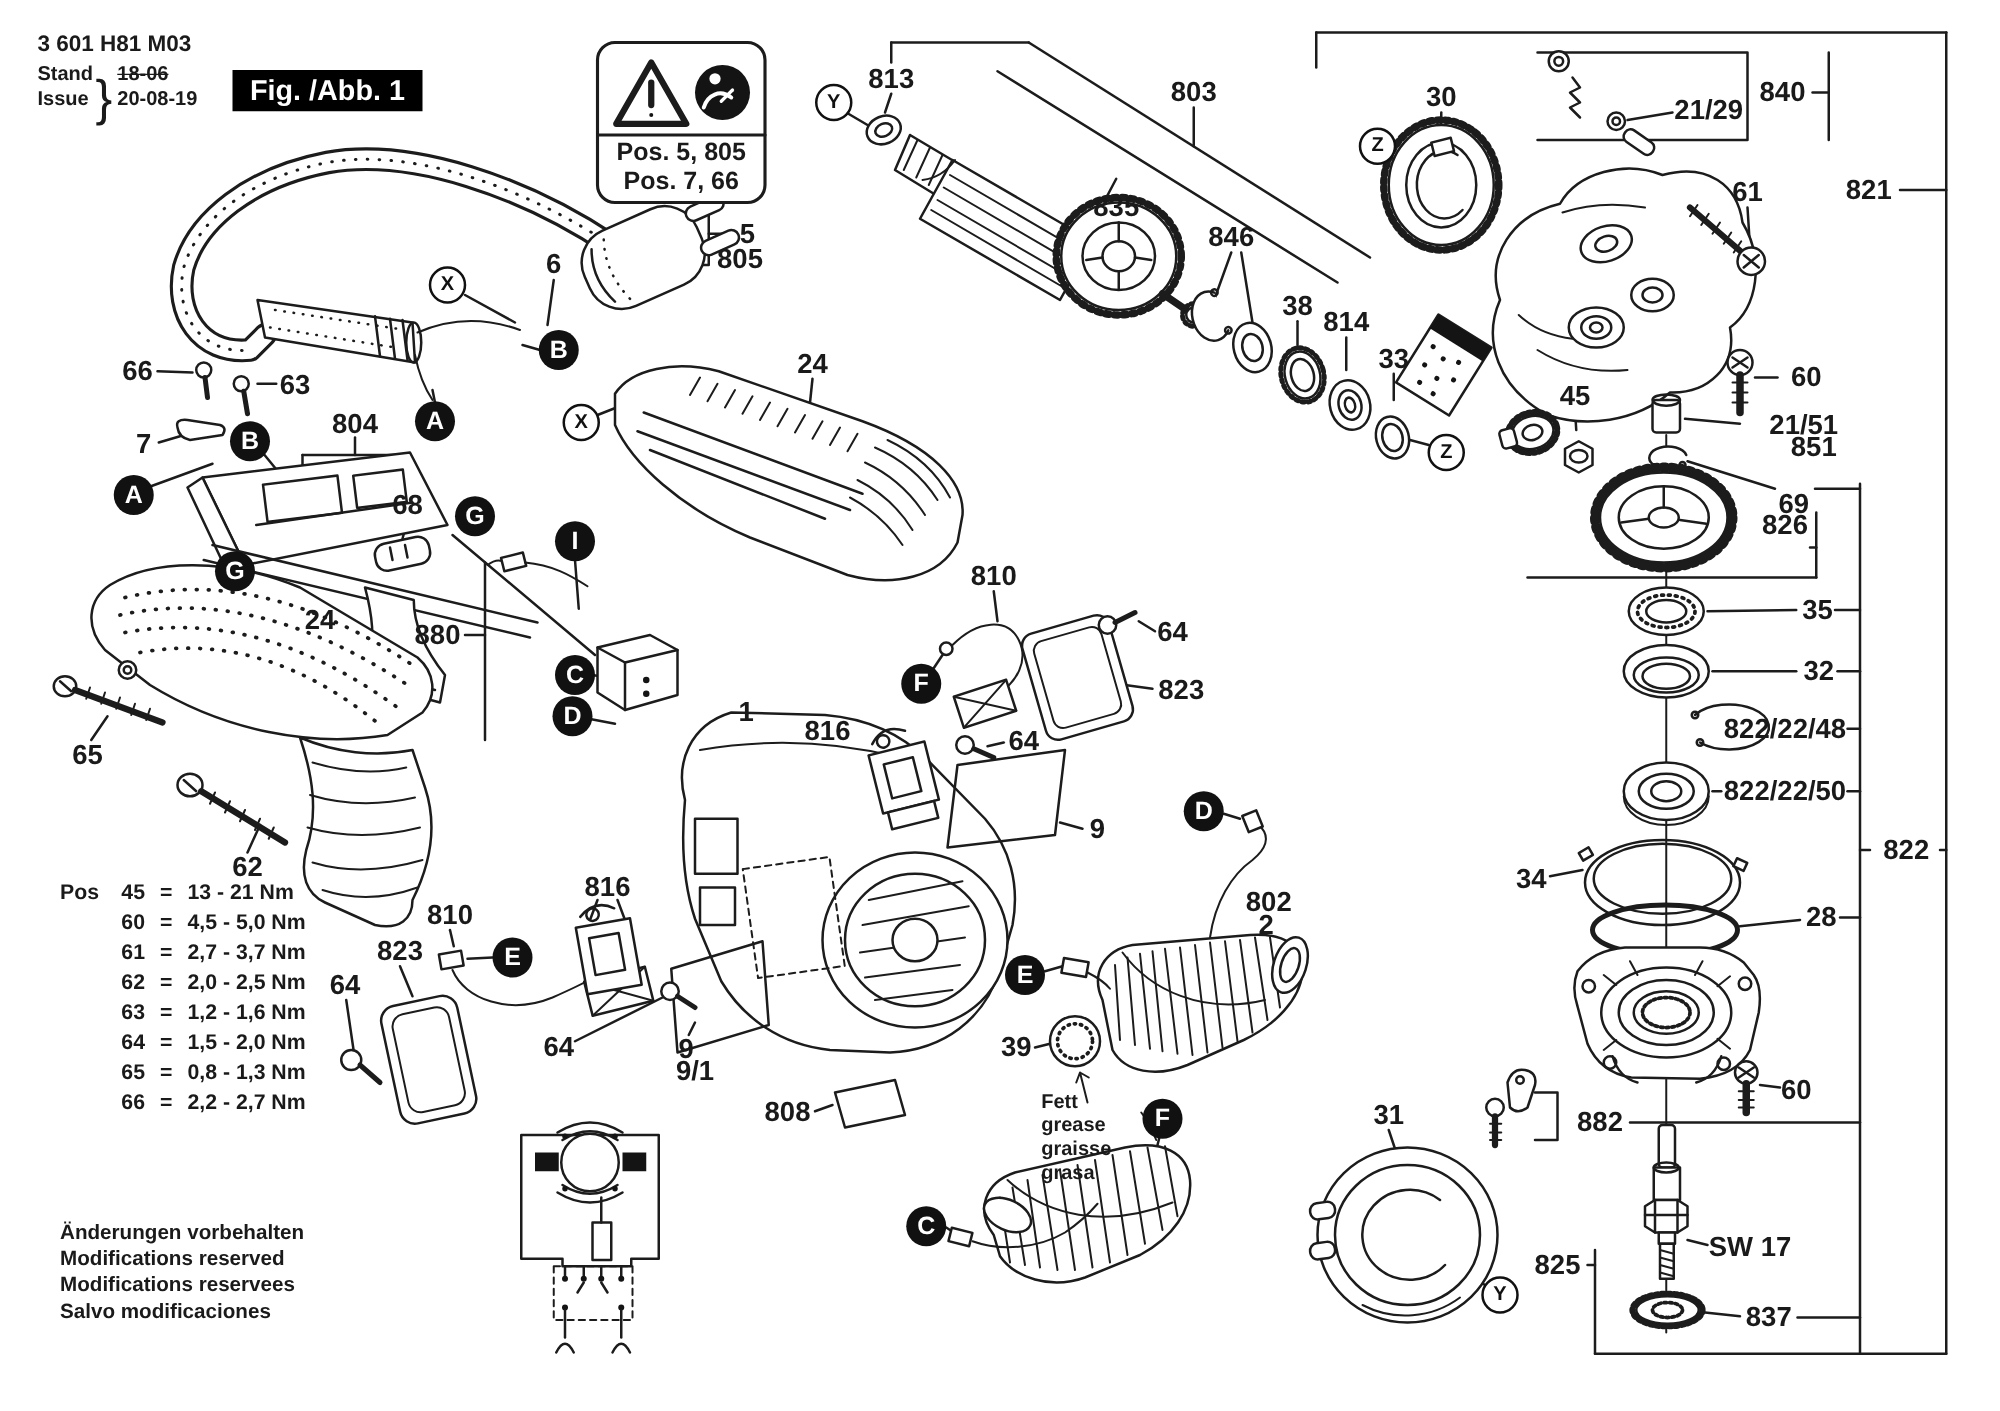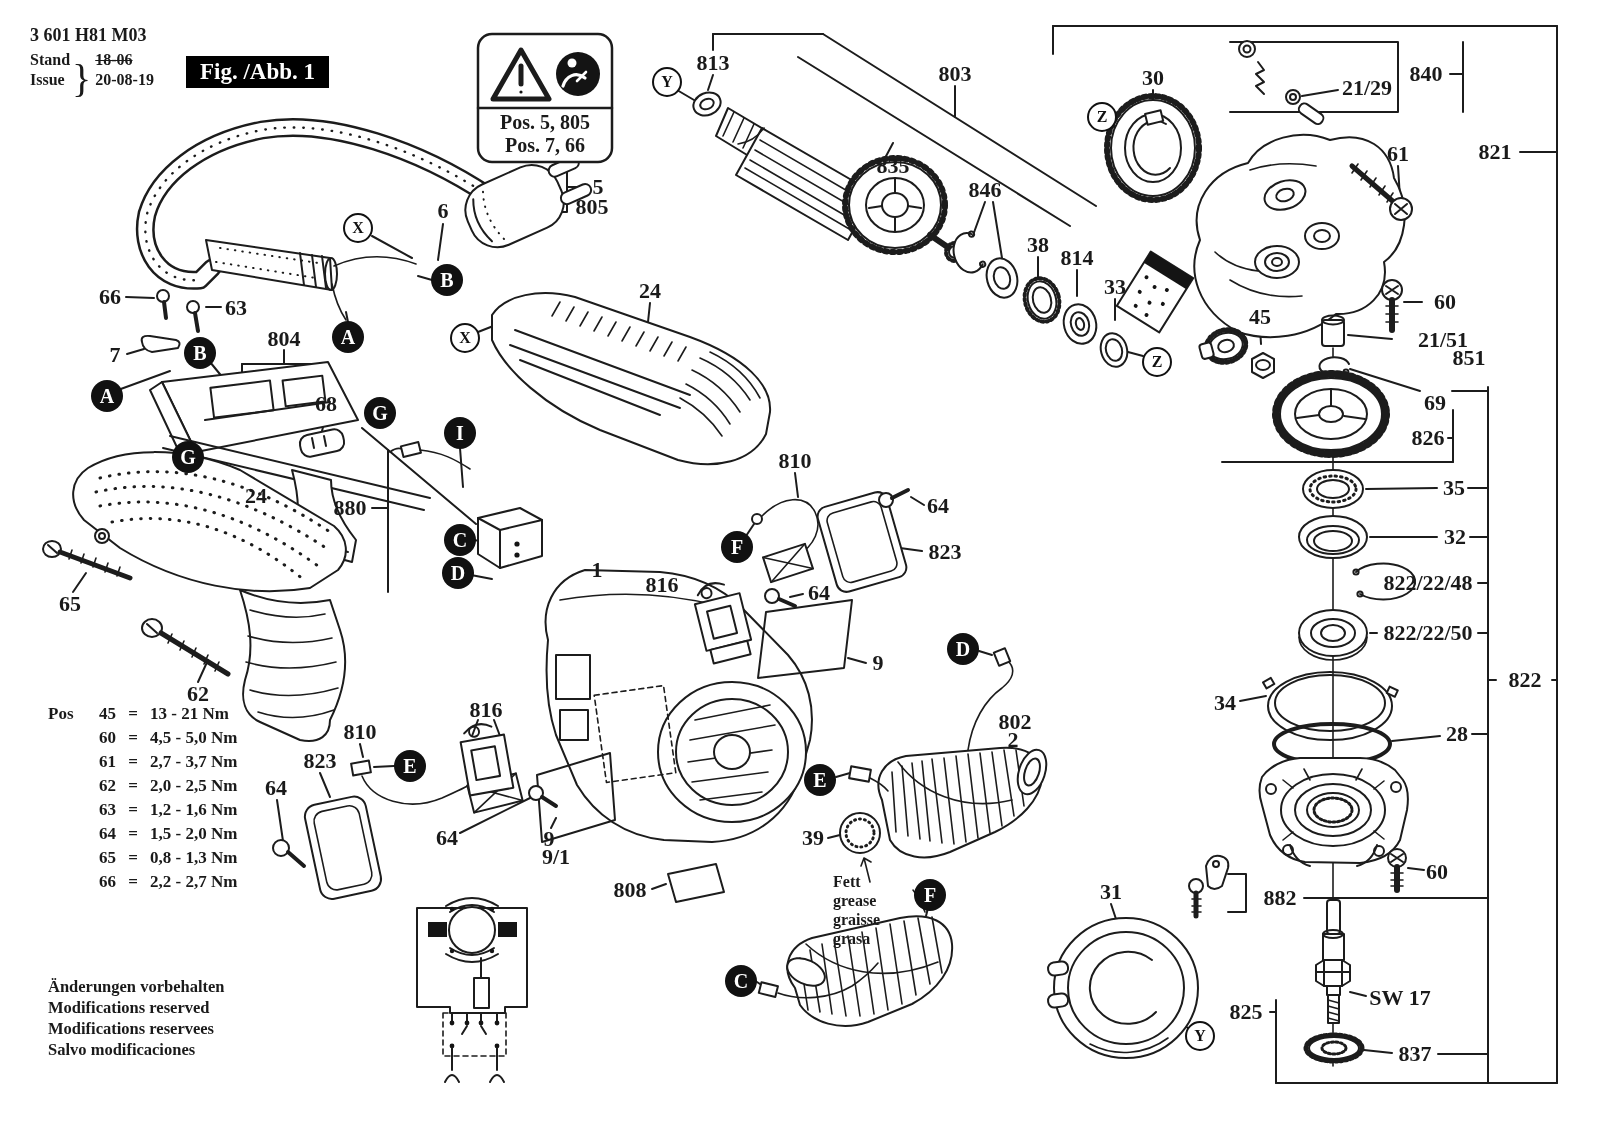--- a/index.html
+++ b/index.html
@@ -1,17 +1,17 @@
 <!DOCTYPE html>
 <html><head>
 <meta charset="utf-8">
 <style>
   html,body{margin:0;padding:0;background:#fff}
   #canvas{position:relative;width:1600px;height:1129px;background:#fff;overflow:hidden;
-          font-family:Liberation Serif, serif;color:#1a1a1a}
+          font-family:Liberation Sans, sans-serif;color:#1a1a1a}
   #drawing{position:absolute;left:0;top:0}
   #drawing path,#drawing ellipse,#drawing circle,#drawing rect,#drawing line,#drawing polyline,#drawing polygon{
       stroke:#1c1c1c;fill:none;stroke-width:2;stroke-linecap:round;stroke-linejoin:round}
   #drawing .thin{stroke-width:1.6}
   #drawing .fw{fill:#fff}
   #drawing .fb{fill:#141414;stroke:none}
   #labels{position:absolute;inset:0;pointer-events:none}
   .plabel{position:absolute;transform:translate(-50%,-50%);font-weight:700;font-size:22px;white-space:nowrap}
   .marker{position:absolute;transform:translate(-50%,-50%);display:flex;align-items:center;justify-content:center;
           border-radius:50%;font-weight:700}
@@ -695,24 +695,24 @@
       <div class="plabel" style="left: 1038px; top: 245px;">38</div>
       <div class="plabel" style="left: 1077px; top: 258px;">814</div>
       <div class="plabel" style="left: 1115px; top: 287px;">33</div>
       <div class="plabel" style="left: 1153px; top: 78px;">30</div>
       <div class="plabel" style="left: 1367px; top: 88px;">21/29</div>
       <div class="plabel" style="left: 1426px; top: 74px;">840</div>
       <div class="plabel" style="left: 1495px; top: 152px;">821</div>
       <div class="plabel" style="left: 1398px; top: 154px;">61</div>
       <div class="plabel" style="left: 1445px; top: 302px;">60</div>
       <div class="plabel" style="left: 1443px; top: 340px;">21/51</div>
-      <div class="plabel" style="left: 1451px; top: 358px; margin-left: 18px;">851</div>
+      <div class="plabel" style="left: 1451px; top: 358px;">851</div>
       <div class="plabel" style="left: 1435px; top: 393px; margin-top: 10px;">69</div>
       <div class="plabel" style="left: 1260px; top: 317px;">45</div>
-      <div class="plabel" style="left: 1428px; top: 438px;">826</div>
+      <div class="plabel" style="left: 1428px; top: 420px;">826</div>
       <div class="plabel" style="left: 1454px; top: 488px;">35</div>
       <div class="plabel" style="left: 1455px; top: 537px;">32</div>
       <div class="plabel" style="left: 1428px; top: 583px;">822/22/48</div>
       <div class="plabel" style="left: 1428px; top: 633px;">822/22/50</div>
       <div class="plabel" style="left: 1525px; top: 680px;">822</div>
       <div class="plabel" style="left: 1225px; top: 703px;">34</div>
       <div class="plabel" style="left: 1457px; top: 734px;">28</div>
       <div class="plabel" style="left: 1437px; top: 872px;">60</div>
       <div class="plabel" style="left: 1280px; top: 898px;">882</div>
       <div class="plabel" style="left: 1246px; top: 1012px;">825</div>

